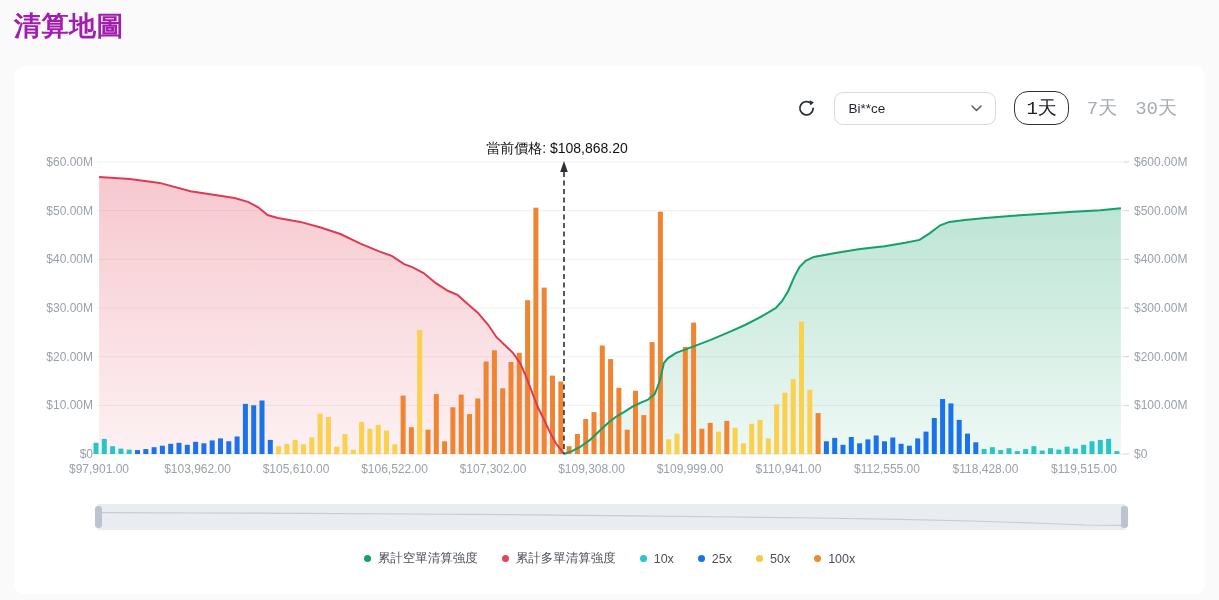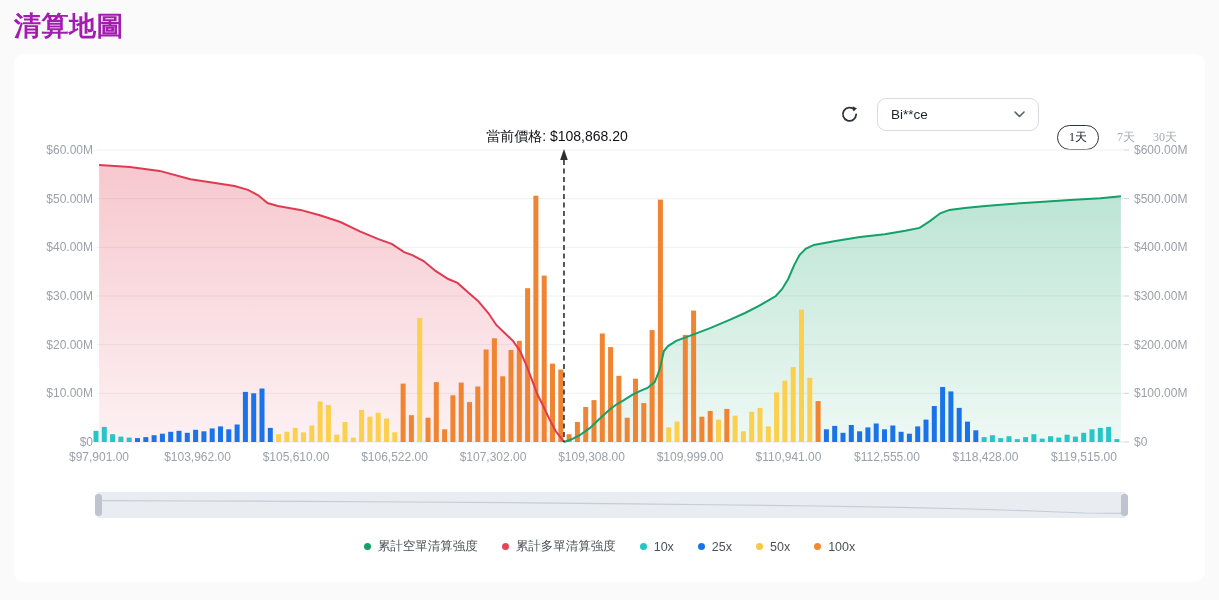--- a/index.html
+++ b/index.html
@@ -1,31 +1,31 @@
 <!DOCTYPE html>
 <html><head>
 <meta charset="utf-8">
 <style>
   * { margin:0; padding:0; box-sizing:border-box; }
   html,body { width:1219px; height:600px; background:#fafafa; overflow:hidden;
               font-family:"Liberation Sans","DejaVu Sans",sans-serif; }
   body { position:relative; }
   .page-title { position:absolute; left:14px; top:8px; font-size:27px; font-weight:700;
                 color:#a21caf; letter-spacing:.5px; }
-  .card { position:absolute; left:14px; top:54px; width:1191px; height:528px;
+  .card { position:absolute; left:14px; top:66px; width:1191px; height:528px;
           background:#ffffff; border-radius:10px; }
   .toolbar { position:absolute; top:25px; right:28px; display:flex; align-items:center; gap:16px; }
   .icon-btn { width:24px; height:24px; border:none; background:transparent; cursor:pointer;
               display:flex; align-items:center; justify-content:center; }
   .select { width:162px; height:33px; border:1px solid #d8dadf; border-radius:9px; background:#fff;
             display:flex; align-items:center; justify-content:space-between; padding:0 13px;
             font-size:13.5px; color:#1f2329; cursor:pointer; }
   .periods { display:flex; align-items:center; gap:18px; margin-left:2px; font-size:13px; }
-  .period { background:transparent; border:none; color:#a6abb4; font-size:12px; cursor:pointer;
-            padding:3px 0; font-family:Liberation Serif, serif;margin-top:46px; }
+  .period { background:transparent; border:none; color:#a6abb4; font-size:19px; cursor:pointer;
+            padding:3px 0; font-family:Liberation Mono, monospace; }
   .period.active { border:1.5px solid #2f333a; border-radius:14px; padding:3px 11px; color:#1b1e23;
                    background:#fff; }
   #chart-svg { position:absolute; left:0; top:70px; }
   .navigator { position:absolute; left:83px; top:438px; width:1029px; height:26px;
                background:#e9ecf1; border-radius:2px; }
   .nav-handle { position:absolute; top:2px; width:7px; height:22px; border-radius:3px;
                 background:#bdc4d0; cursor:ew-resize; }
   .nav-handle.left { left:-2px; } .nav-handle.right { right:-2px; }
   .legend { position:absolute; left:0; top:484px; width:100%; display:flex; justify-content:center;
             align-items:center; gap:24px; font-size:12.5px; color:#4c5158; }

